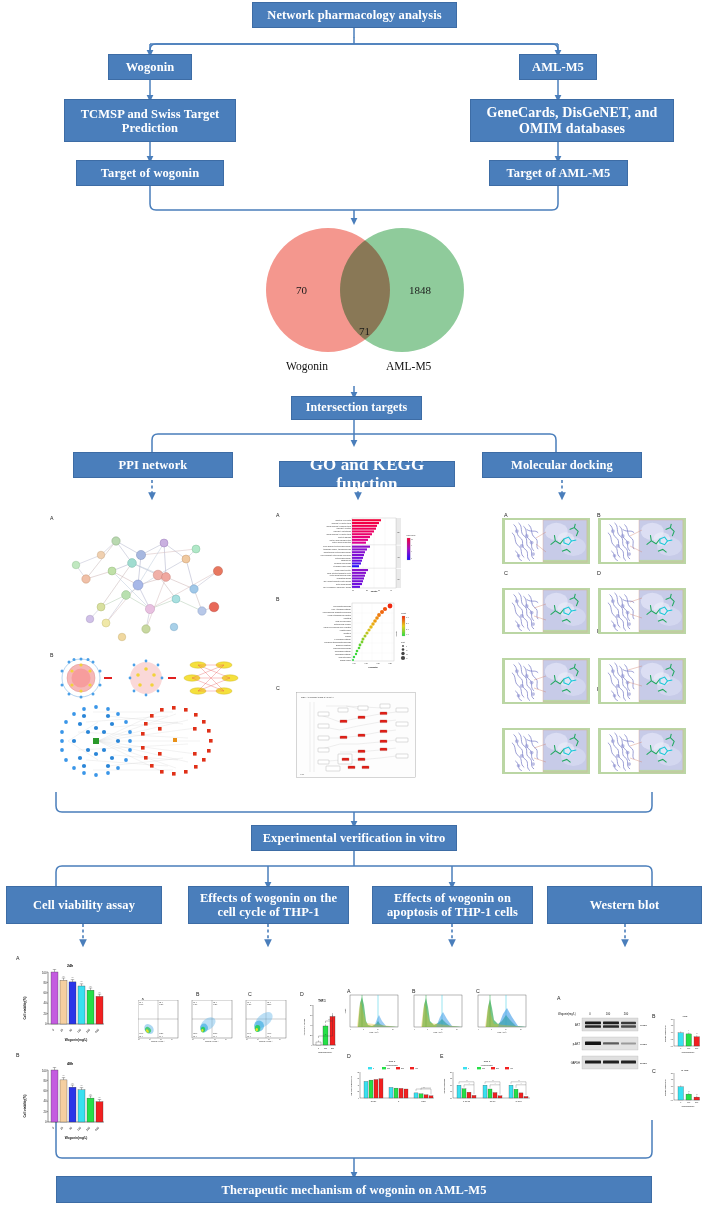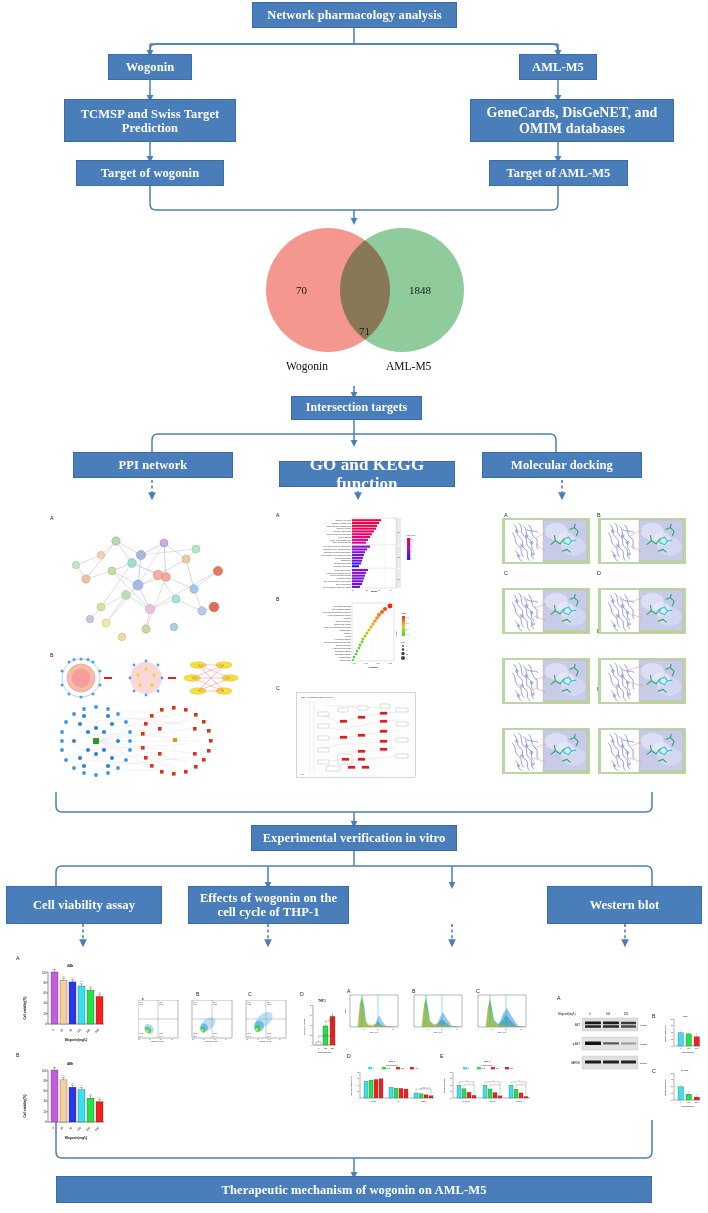--- a/index.html
+++ b/index.html
@@ -717,20 +717,21 @@
         </g>
       <path d="M32,18 L44,14 M32,30 L44,34" stroke="#d08070" stroke-width="0.4" fill="none"></path>
       <rect x="41" y="2" width="44" height="42" fill="none" stroke="#d8a898" stroke-width="0.4"></rect>
     </g>
   </svg>
 
   <div class="box" style="left:251px; top:825px; width:206px; height:26px; font-size:12.5px;">Experimental verification in vitro</div>
 
   <div class="box" style="left:6px; top:886px; width:156px; height:38px; font-size:12.5px;">Cell viability assay</div>
   <div class="box" style="left:188px; top:886px; width:161px; height:38px; font-size:12.5px;">Effects of wogonin on the cell cycle of THP-1</div>
+  <div class="box" style="left:372px; top:886px; width:161px; height:38px; font-size:12.5px;">Effects of wogonin on apoptosis of THP-1 cells</div>
   <div class="box" style="left:547px; top:886px; width:155px; height:38px; font-size:12.5px;">Western blot</div>
 
   <div class="plabel" style="left:16px; top:955px;">A</div>
   <svg class="fig" style="left:18px; top:960px; width:100px; height:84px;" viewBox="0 0 100 84">
     <text x="52" y="7" fill="#111" font-family="Liberation Sans, sans-serif" font-size="3.6" font-weight="bold" text-anchor="middle">24h</text>
     <g stroke="#222" stroke-width="0.5">
       <path d="M30,12 L30,64"></path>
         <path d="M30,64 L86,64"></path>
     </g>
     <g fill="#222" font-family="Liberation Sans, sans-serif" font-size="2.8" text-anchor="end">

